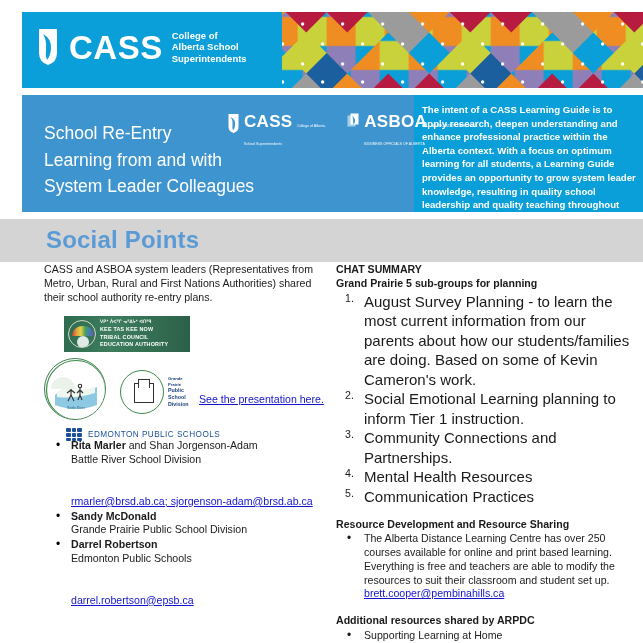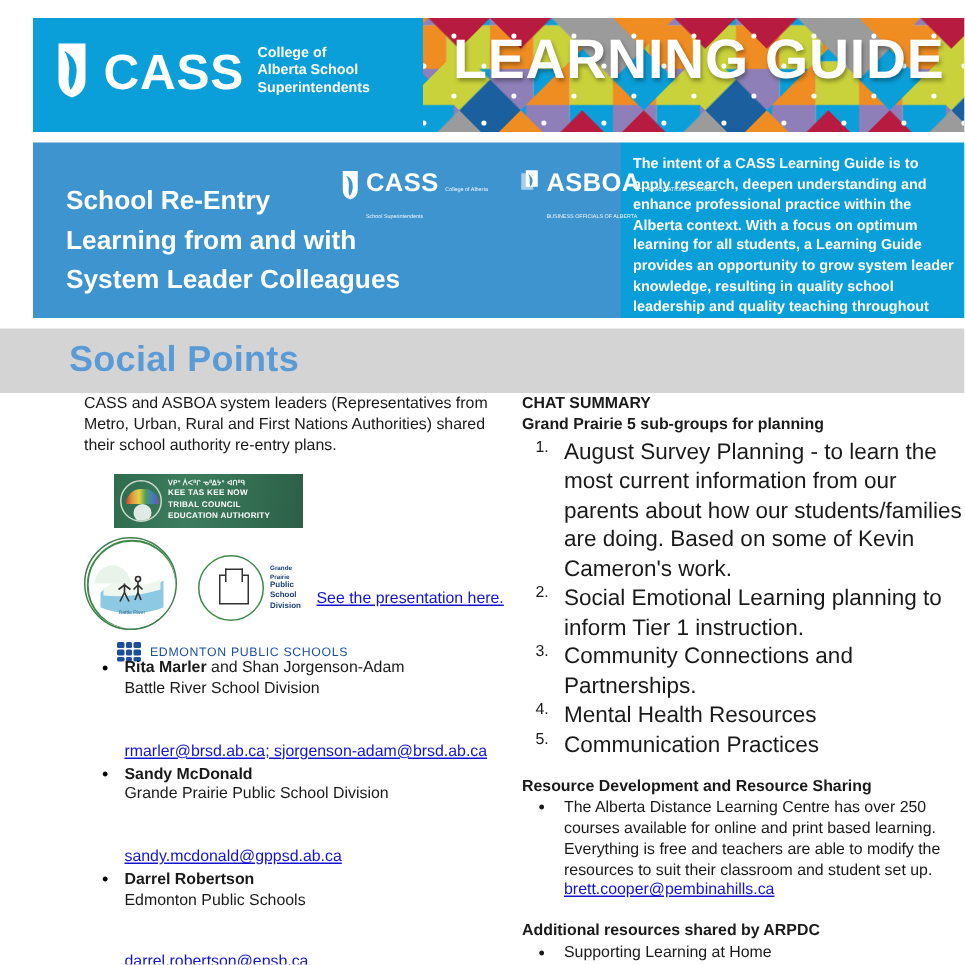--- a/index.html
+++ b/index.html
@@ -61,21 +61,21 @@
   .banner-left {
     position:absolute; left:0; top:0; width:392px; height:117px;
     background:#3e94ce;
   }
   .banner-right {
     position:absolute; left:392px; top:0; width:229px; height:117px;
     background:#0a9fd8;
   }
   .banner-title {
     position:absolute; left:22px; top:25px; width:230px;
-    color:#fff; font-size:17.5px; font-weight:bold; line-height:1.52;
+    color:#fff; font-size:17.5px; font-weight:normal; line-height:1.52;
     font-family:"Liberation Sans", sans-serif;
   }
   .banner-logos {
     position:absolute; left:205px; top:18px; display:flex; gap:22px; align-items:flex-start;
   }
   .mini-logo { display:flex; align-items:flex-start; gap:4px; }
   .mini-txt-main { color:#fff; font-size:17px; font-weight:bold; line-height:1; letter-spacing:0.3px;}
   .mini-txt-sub { color:#fff; font-size:3.6px; line-height:1.35; margin-top:2px; opacity:.95; }
   .intent-text {
     position:absolute; left:400px; top:8px; width:215px;
@@ -88,21 +88,21 @@
     position:absolute; left:0; top:219px; width:643px; height:43px;
     background:#d4d4d4;
   }
   .sp-title {
     position:absolute; left:46px; top:226px;
     color:#5b9bd5; font-size:24px; font-weight:bold; letter-spacing:0.2px;
     font-family:"Liberation Sans", sans-serif;
   }
 
   
-  .body-wrap { position:absolute; left:12px; top:262px; width:512px; height:381px; }
+  .body-wrap { position:absolute; left:0; top:262px; width:512px; height:381px; }
   .col-left { position:absolute; left:44px; top:0; width:283px; }
   .col-right { position:absolute; left:336px; top:0; width:300px; }
 
   .para {
     font-size:10.6px; line-height:1.33; color:#1a1a1a;
     font-family:"Liberation Sans", sans-serif;
   }
   .logo-block { position:relative; margin-top:12px; height:113px; }
 
   .kee-logo {
@@ -301,21 +301,20 @@
                 <circle cx="318" cy="70" r="1.7"></circle>
               <circle cx="358" cy="70" r="1.7"></circle>
                 <circle cx="398" cy="70" r="1.7"></circle>
               <circle cx="438" cy="70" r="1.7"></circle>
             </g>
           </svg>
         </div>
       </div>
     </div>
 
-    <div class="lg-title">LEARNING GUIDE</div>
     <div class="thin-strip-left"></div>
   </div>
 
   <div class="banner">
     <div class="banner-left"></div>
     <div class="banner-right"></div>
 
     <div class="banner-title" style="white-space:pre-line">School Re-Entry
 Learning from and with
 System Leader Colleagues</div>
@@ -414,21 +413,20 @@
 
       <ul class="contacts">
         <li>
           <span class="c-name">Rita Marler</span><span class="c-name-extra" style="font-weight:normal"> and Shan Jorgenson-Adam</span>
           <span class="c-org">Battle River School Division</span>
           <span class="c-mail">rmarler@brsd.ab.ca; sjorgenson-adam@brsd.ab.ca</span>
         </li>
         <li>
           <span class="c-name">Sandy McDonald</span>
           <span class="c-org">Grande Prairie Public School Division</span>
-          <span class="c-mail">sandy.mcdonald@gppsd.ab.ca</span>
         </li>
         <li>
           <span class="c-name">Darrel Robertson</span>
           <span class="c-org">Edmonton Public Schools</span>
           <span class="c-mail">darrel.robertson@epsb.ca</span>
         </li>
       </ul>
     </div>
 
     <div class="col-right">

